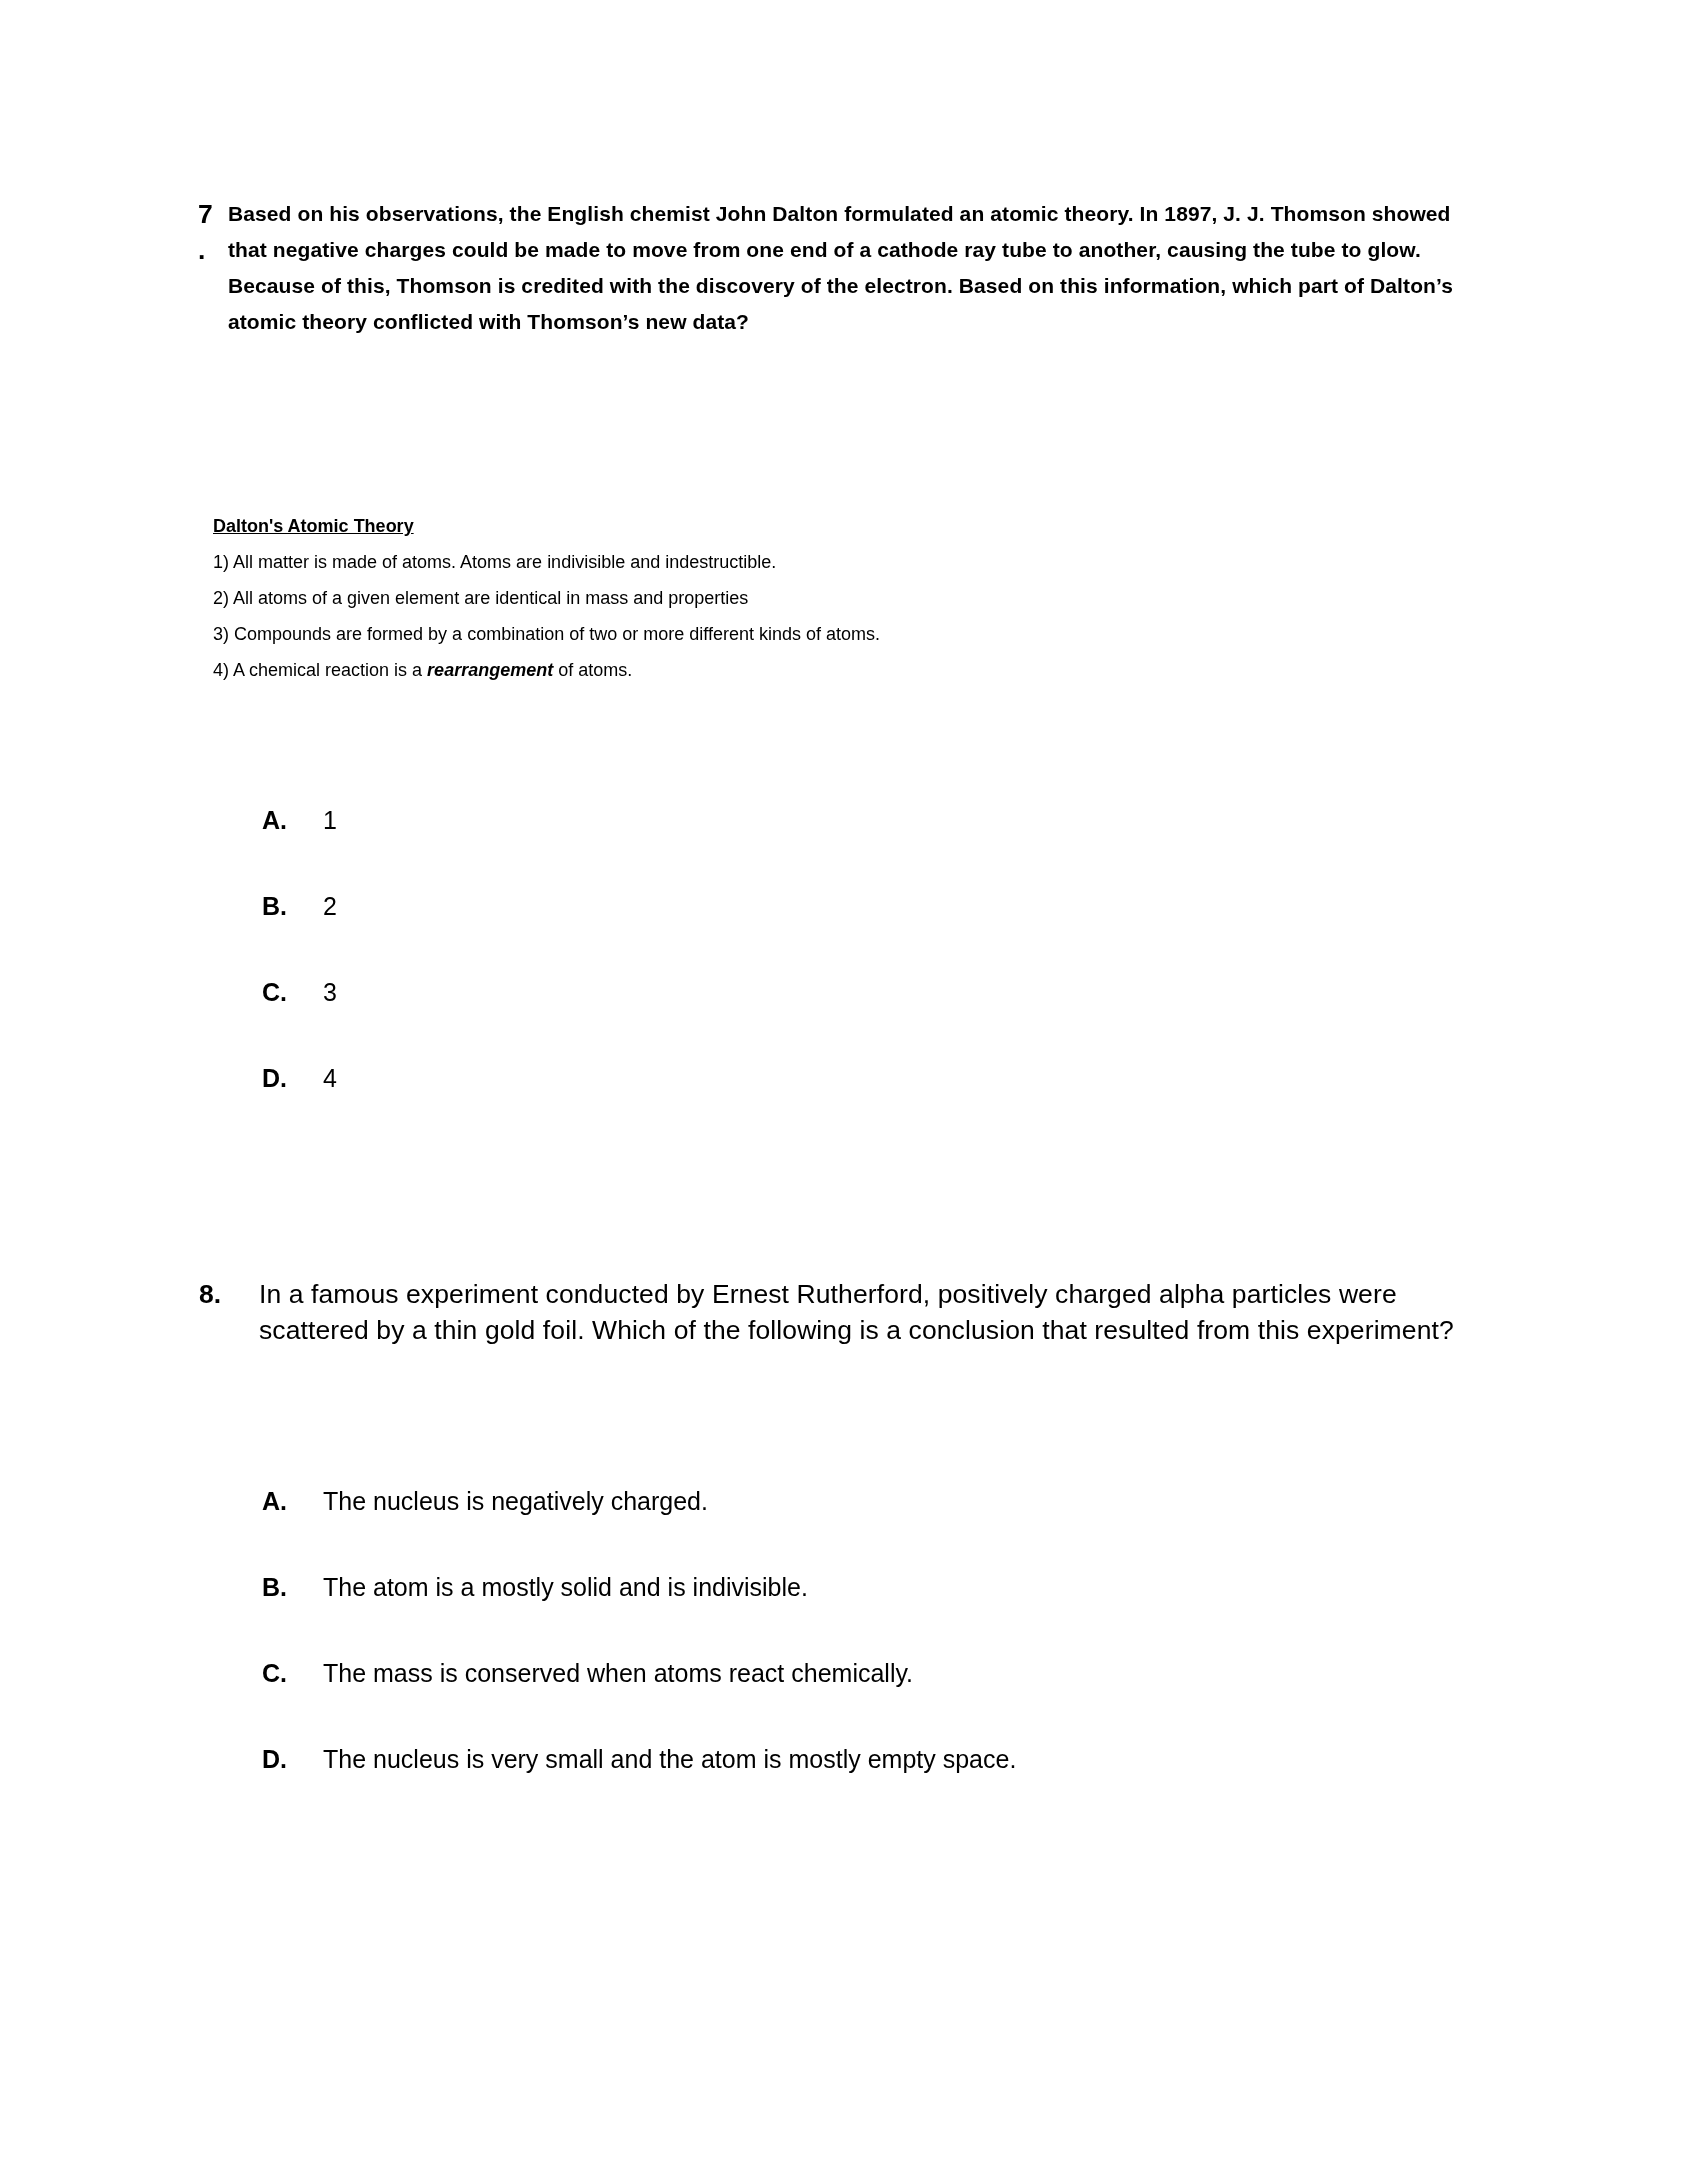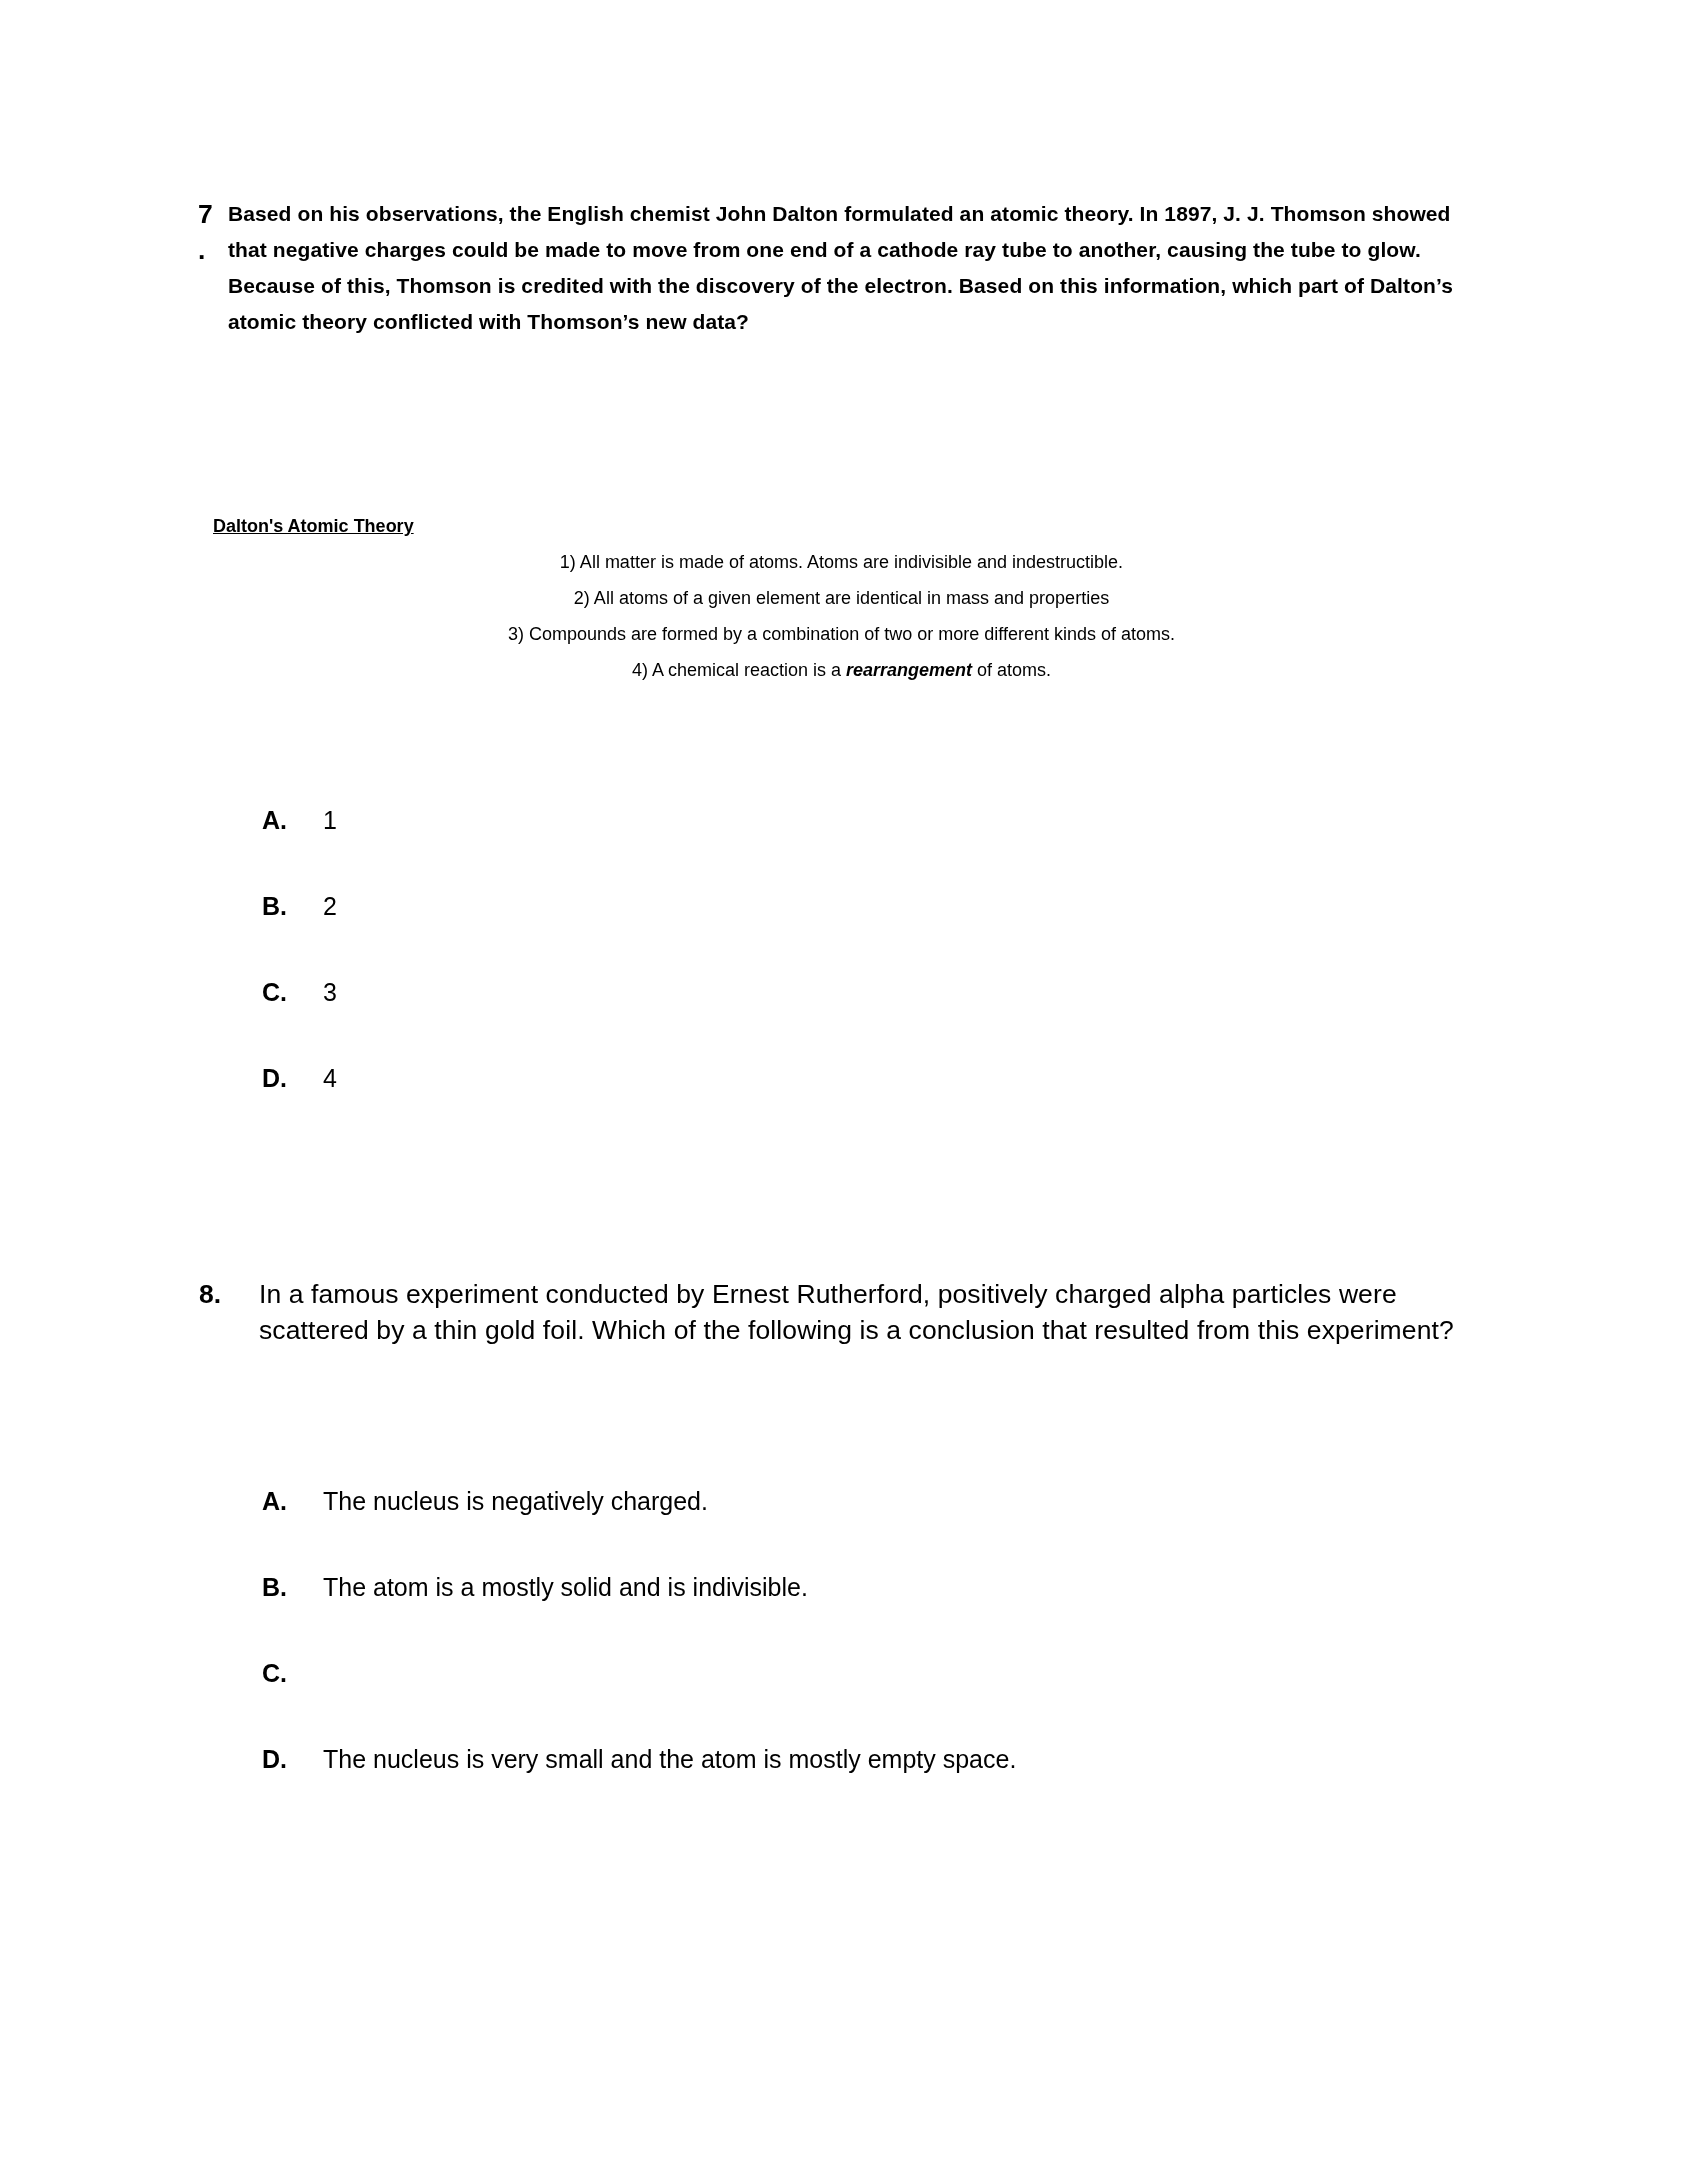--- a/index.html
+++ b/index.html
@@ -66,21 +66,20 @@
   }
   .dalton-title {
     font-weight: bold;
     text-decoration: underline;
     display: inline-block;
     margin-bottom: 0px;
   }
   .dalton-line {
     font-weight: normal;
     white-space: nowrap;
-    text-align: center;
   }
   .dalton-line .emph {
     font-weight: bold;
     font-style: italic;
   }
 
   
   .options {
     position: absolute;
   }
@@ -205,20 +204,21 @@
     <div class="opt-row">
       <span class="opt-letter">A.</span>
       <span class="opt-text">The nucleus is negatively charged.</span>
     </div>
     <div class="opt-row">
       <span class="opt-letter">B.</span>
       <span class="opt-text">The atom is a mostly solid and is indivisible.</span>
     </div>
     <div class="opt-row">
       <span class="opt-letter">C.</span>
+      <span class="opt-text">The mass is conserved when atoms react chemically.</span>
     </div>
     <div class="opt-row">
       <span class="opt-letter">D.</span>
       <span class="opt-text">The nucleus is very small and the atom is mostly empty space.</span>
     </div>
   </div>
 
 </div>
 
 

